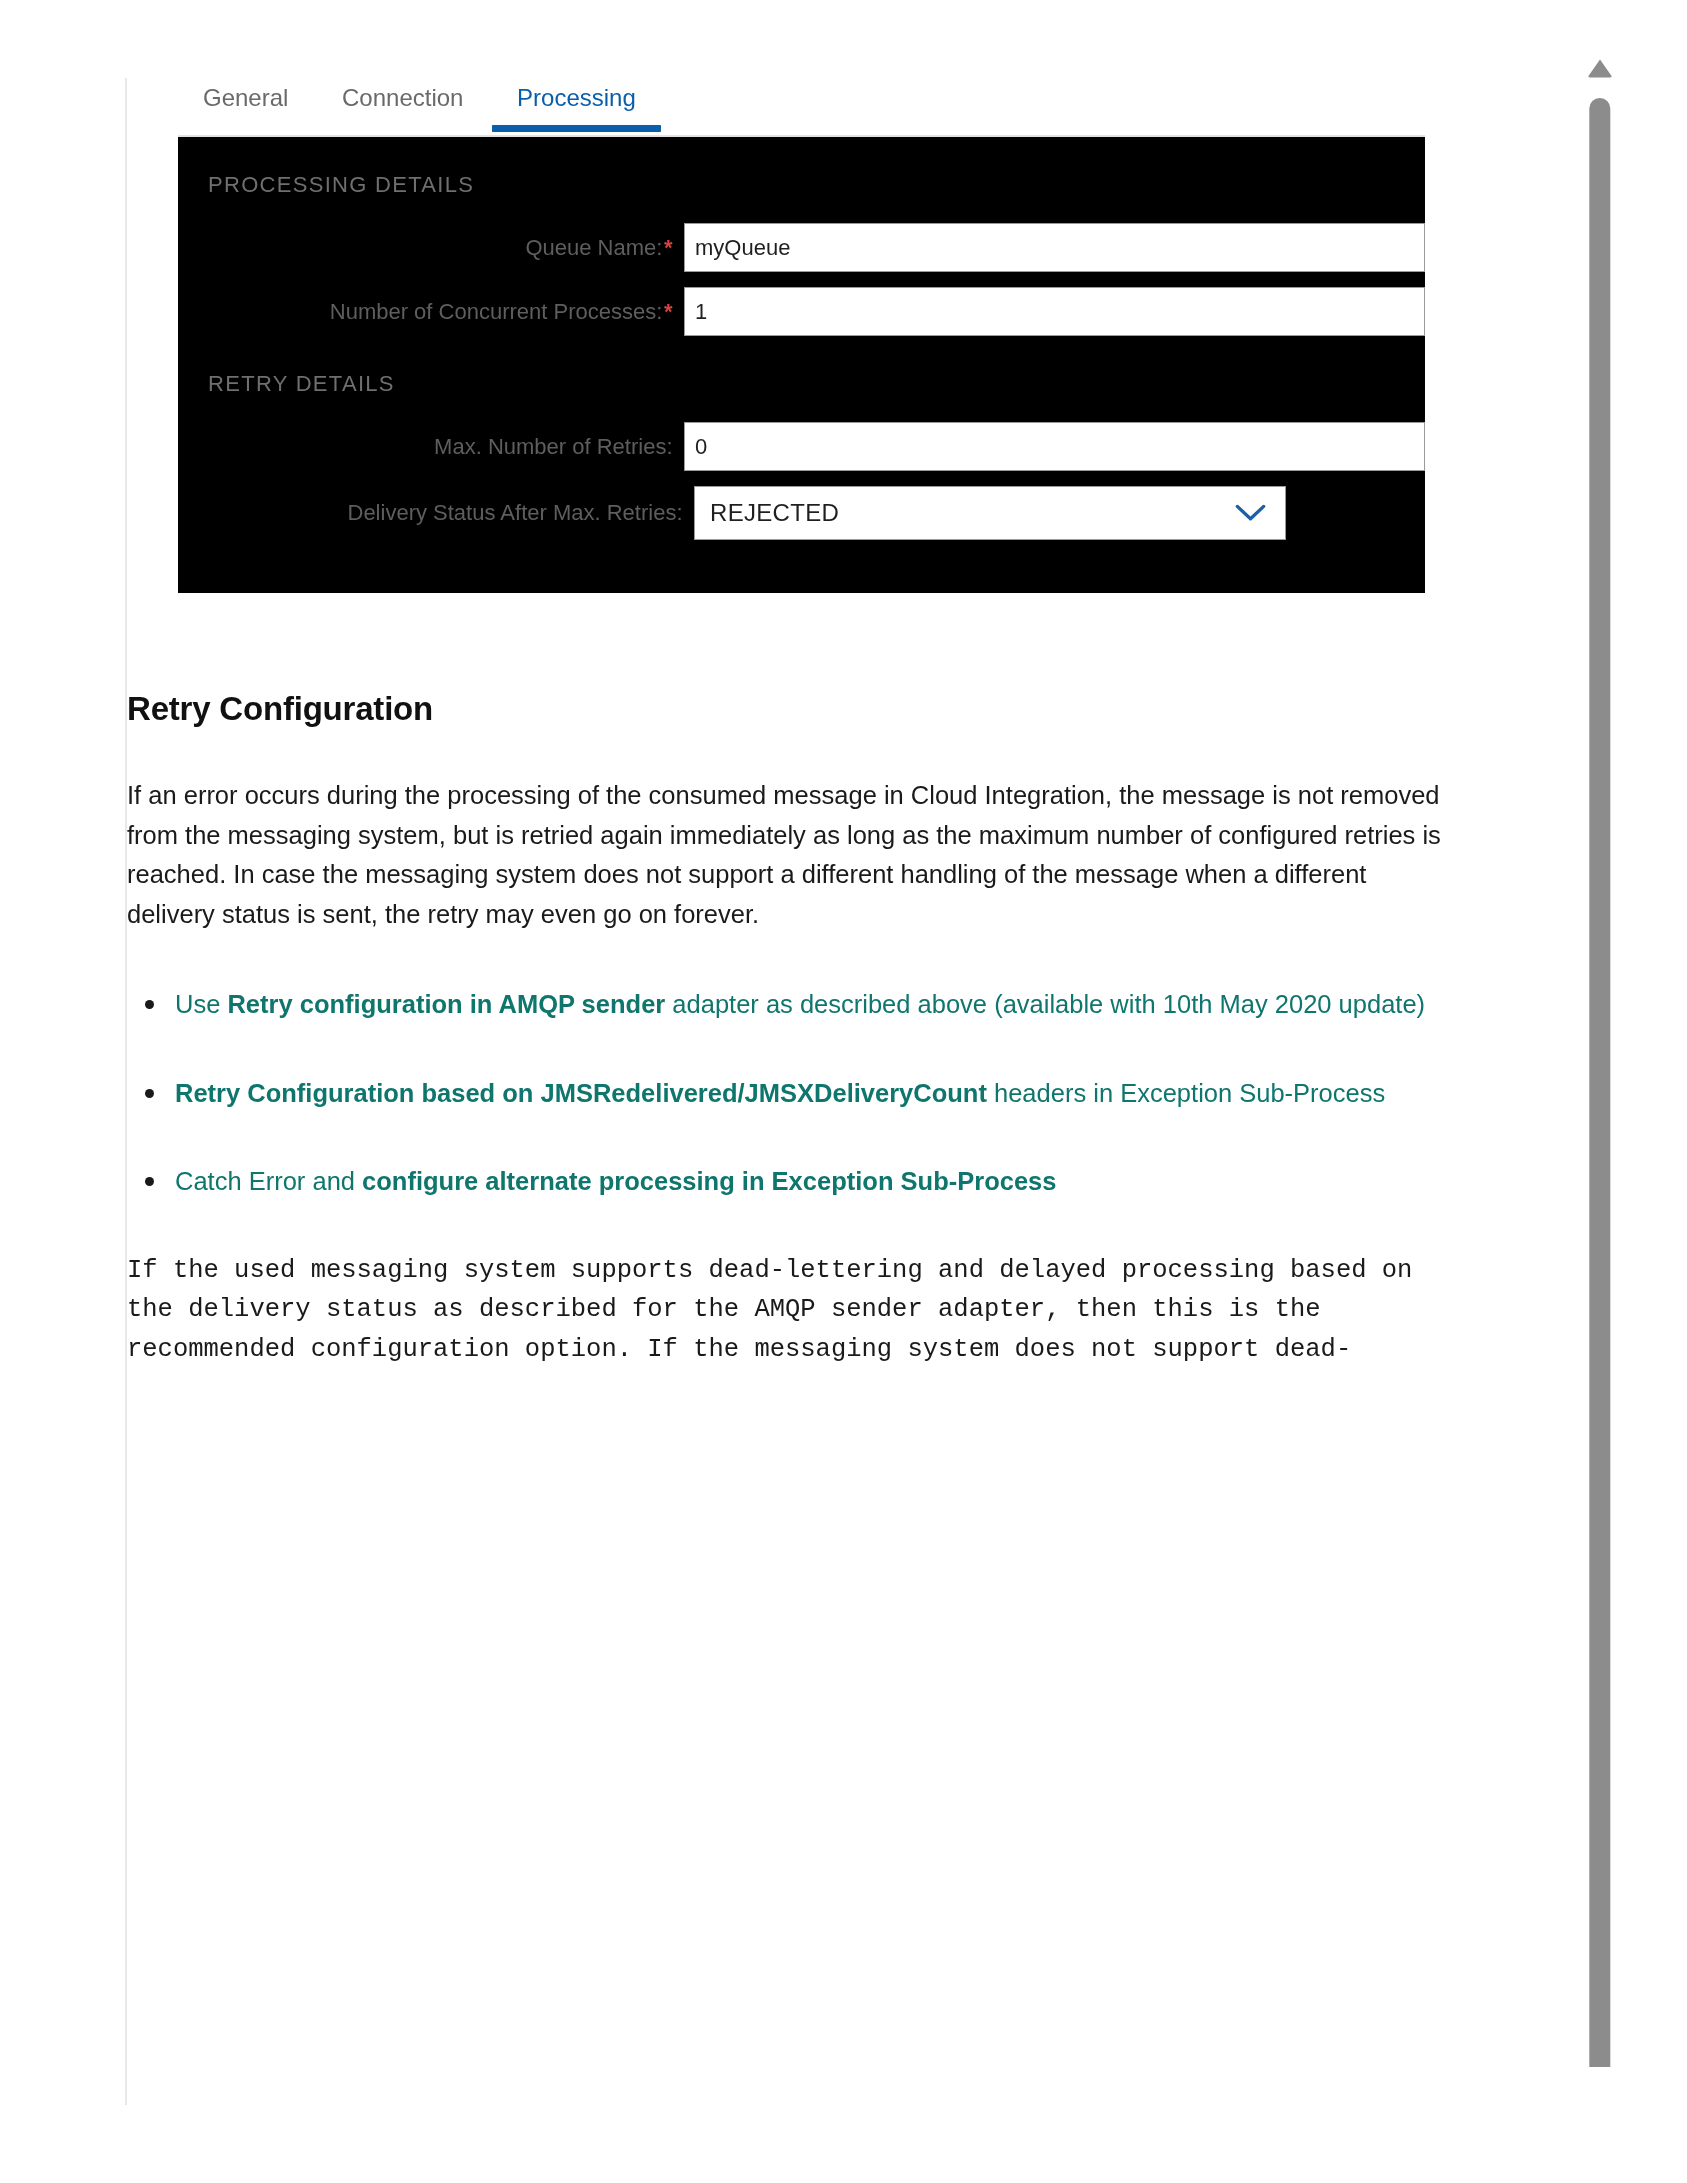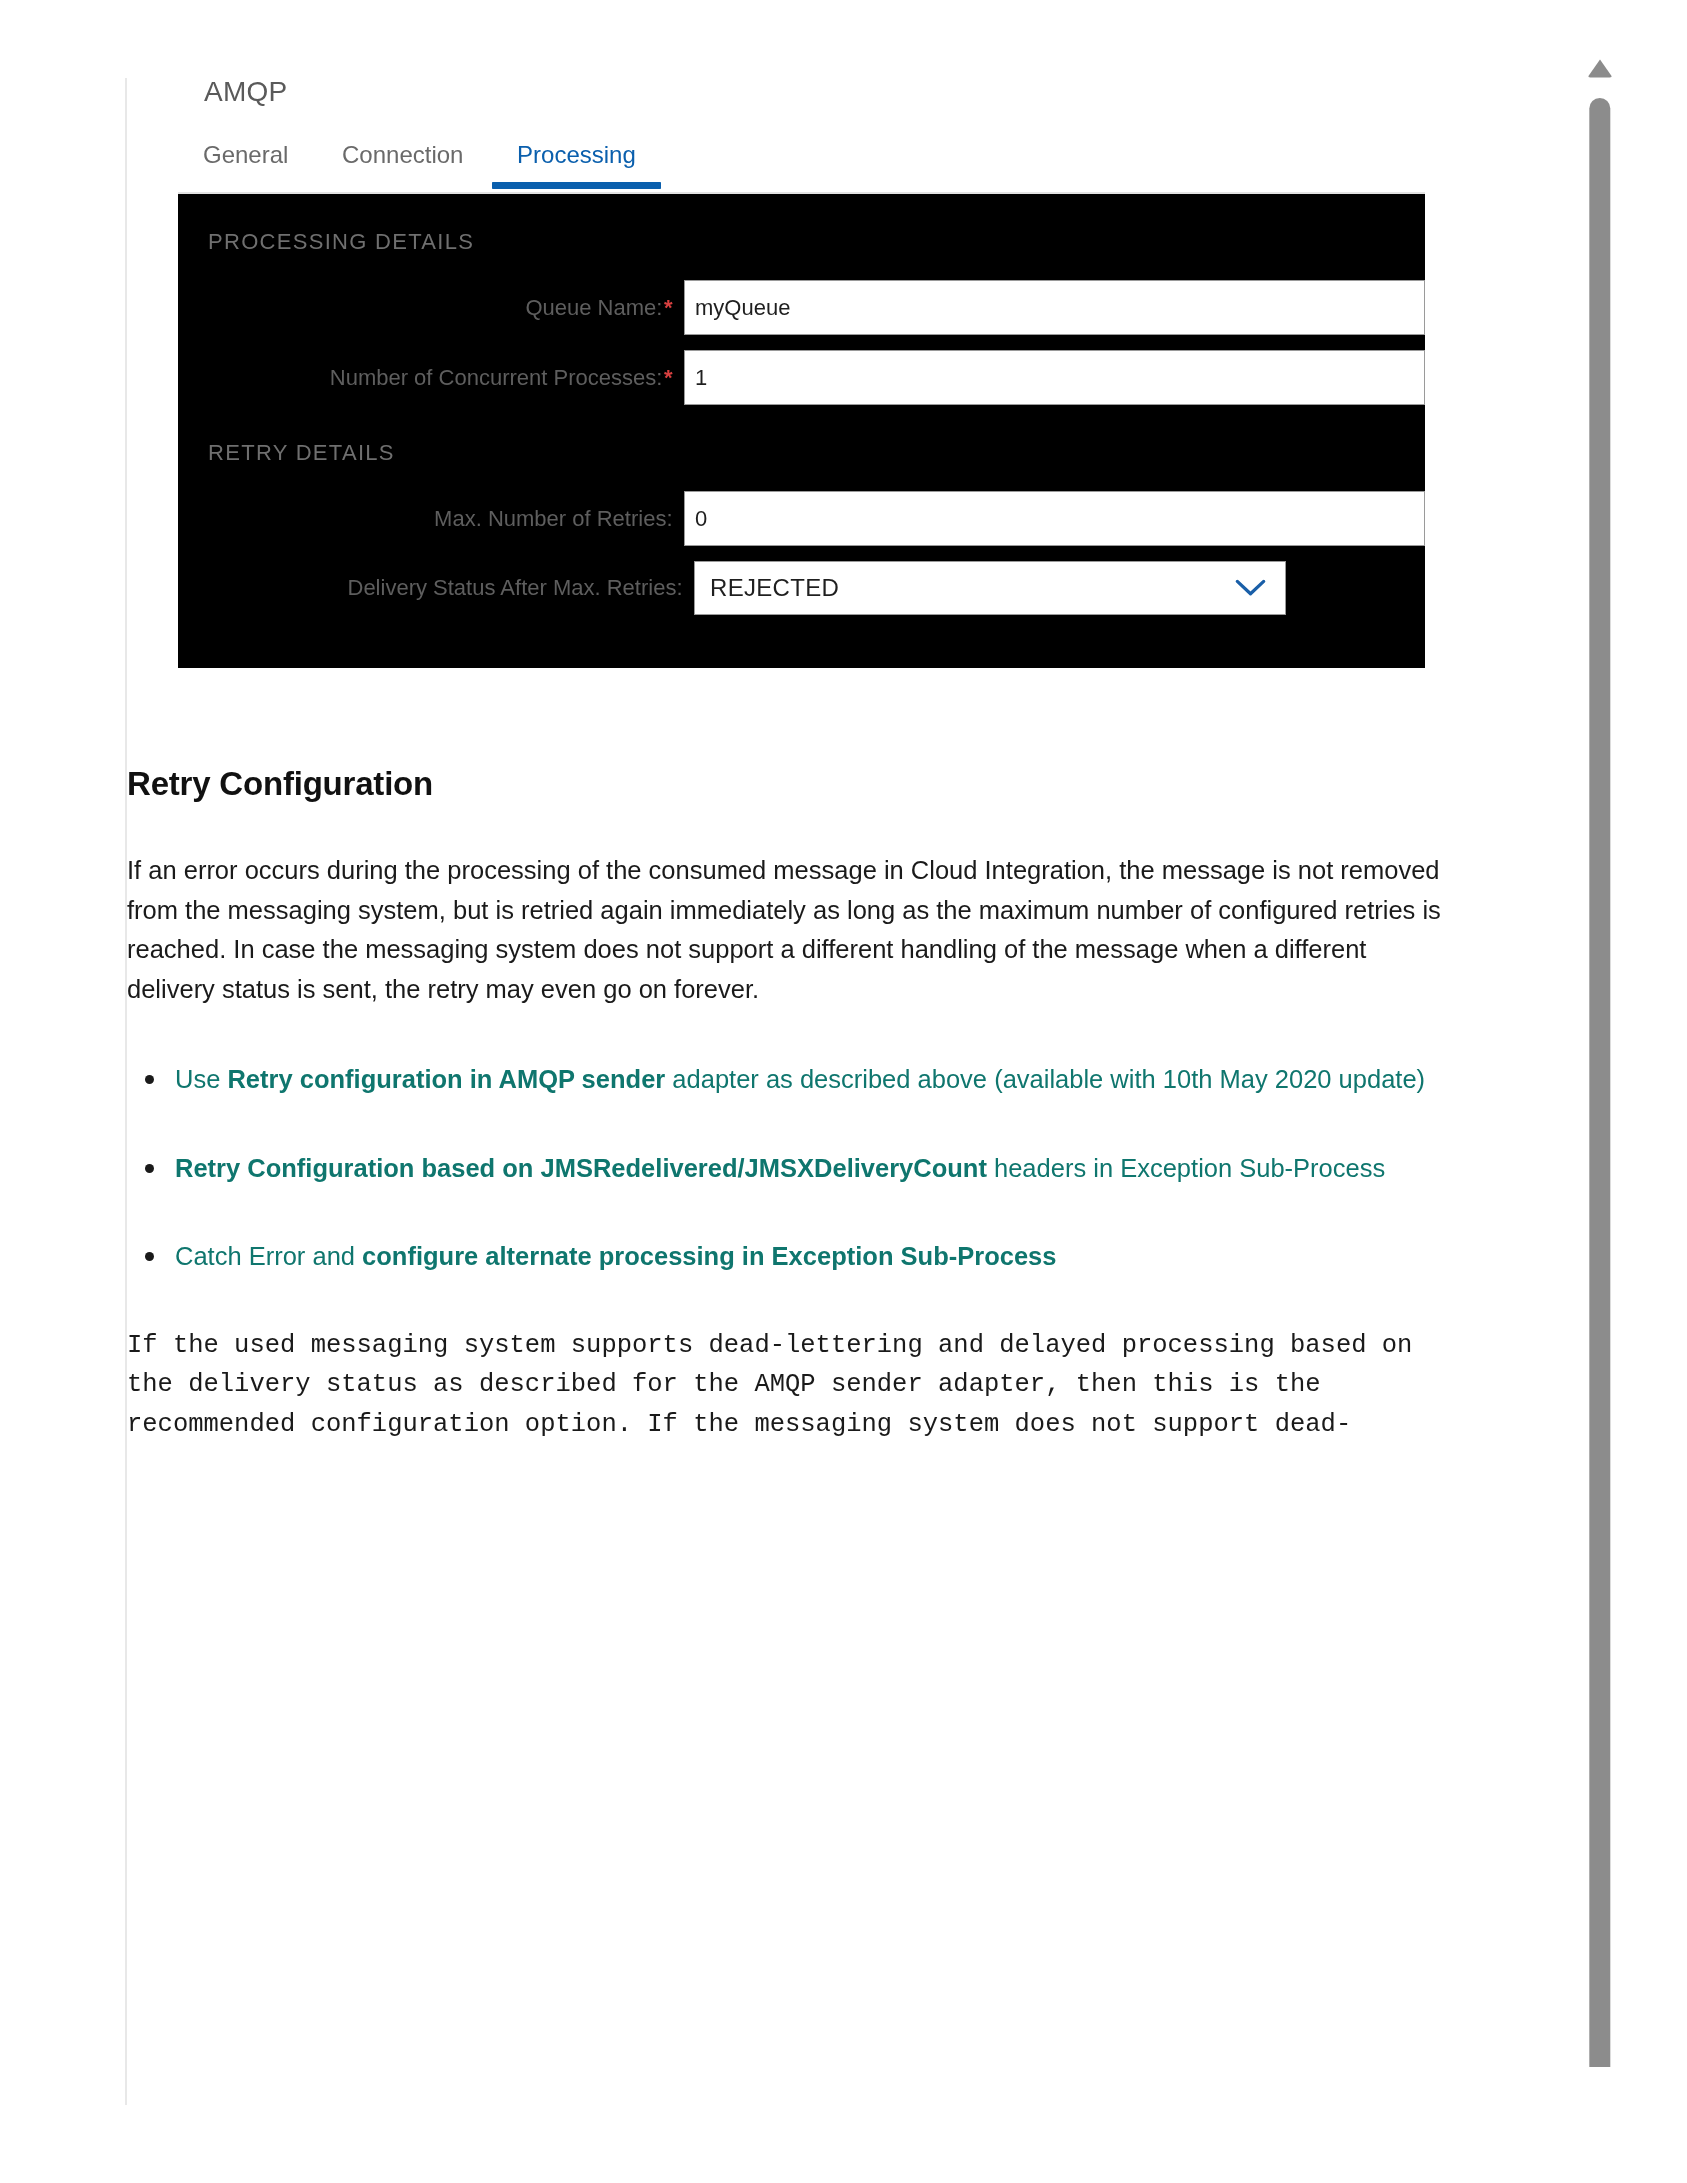--- a/index.html
+++ b/index.html
@@ -128,21 +128,21 @@
   .req-star {
     color: #d94040;
     font-size: 22px;
     font-weight: 700;
     margin-left: 1.6px;
   }
   .field-control { position: relative; }
 
   .text-input {
     width: 741px;
-    height: 55px;
+    height: 49px;
     box-sizing: border-box;
     background: #ffffff;
     border: 1.6px solid #9a9a9a;
     font-family: "Liberation Sans", sans-serif;
     font-size: 22px;
     color: #1f1f1f;
     padding: 0 10px;
     outline: none;
     display: block;
   }
@@ -256,21 +256,20 @@
 <body>
 
 <div id="page">
 
   <div id="content-rule"></div>
 
   <div id="content">
 
     <div>
 
-      <div class="adapter-title">AMQP</div>
 
       <div class="tabstrip">
         <span class="tab">General</span>
         <span class="tab">Connection</span>
         <span class="tab active">Processing</span>
       </div>
 
       <div class="settings-panel">
 
         <div class="group-title">PROCESSING DETAILS</div>

